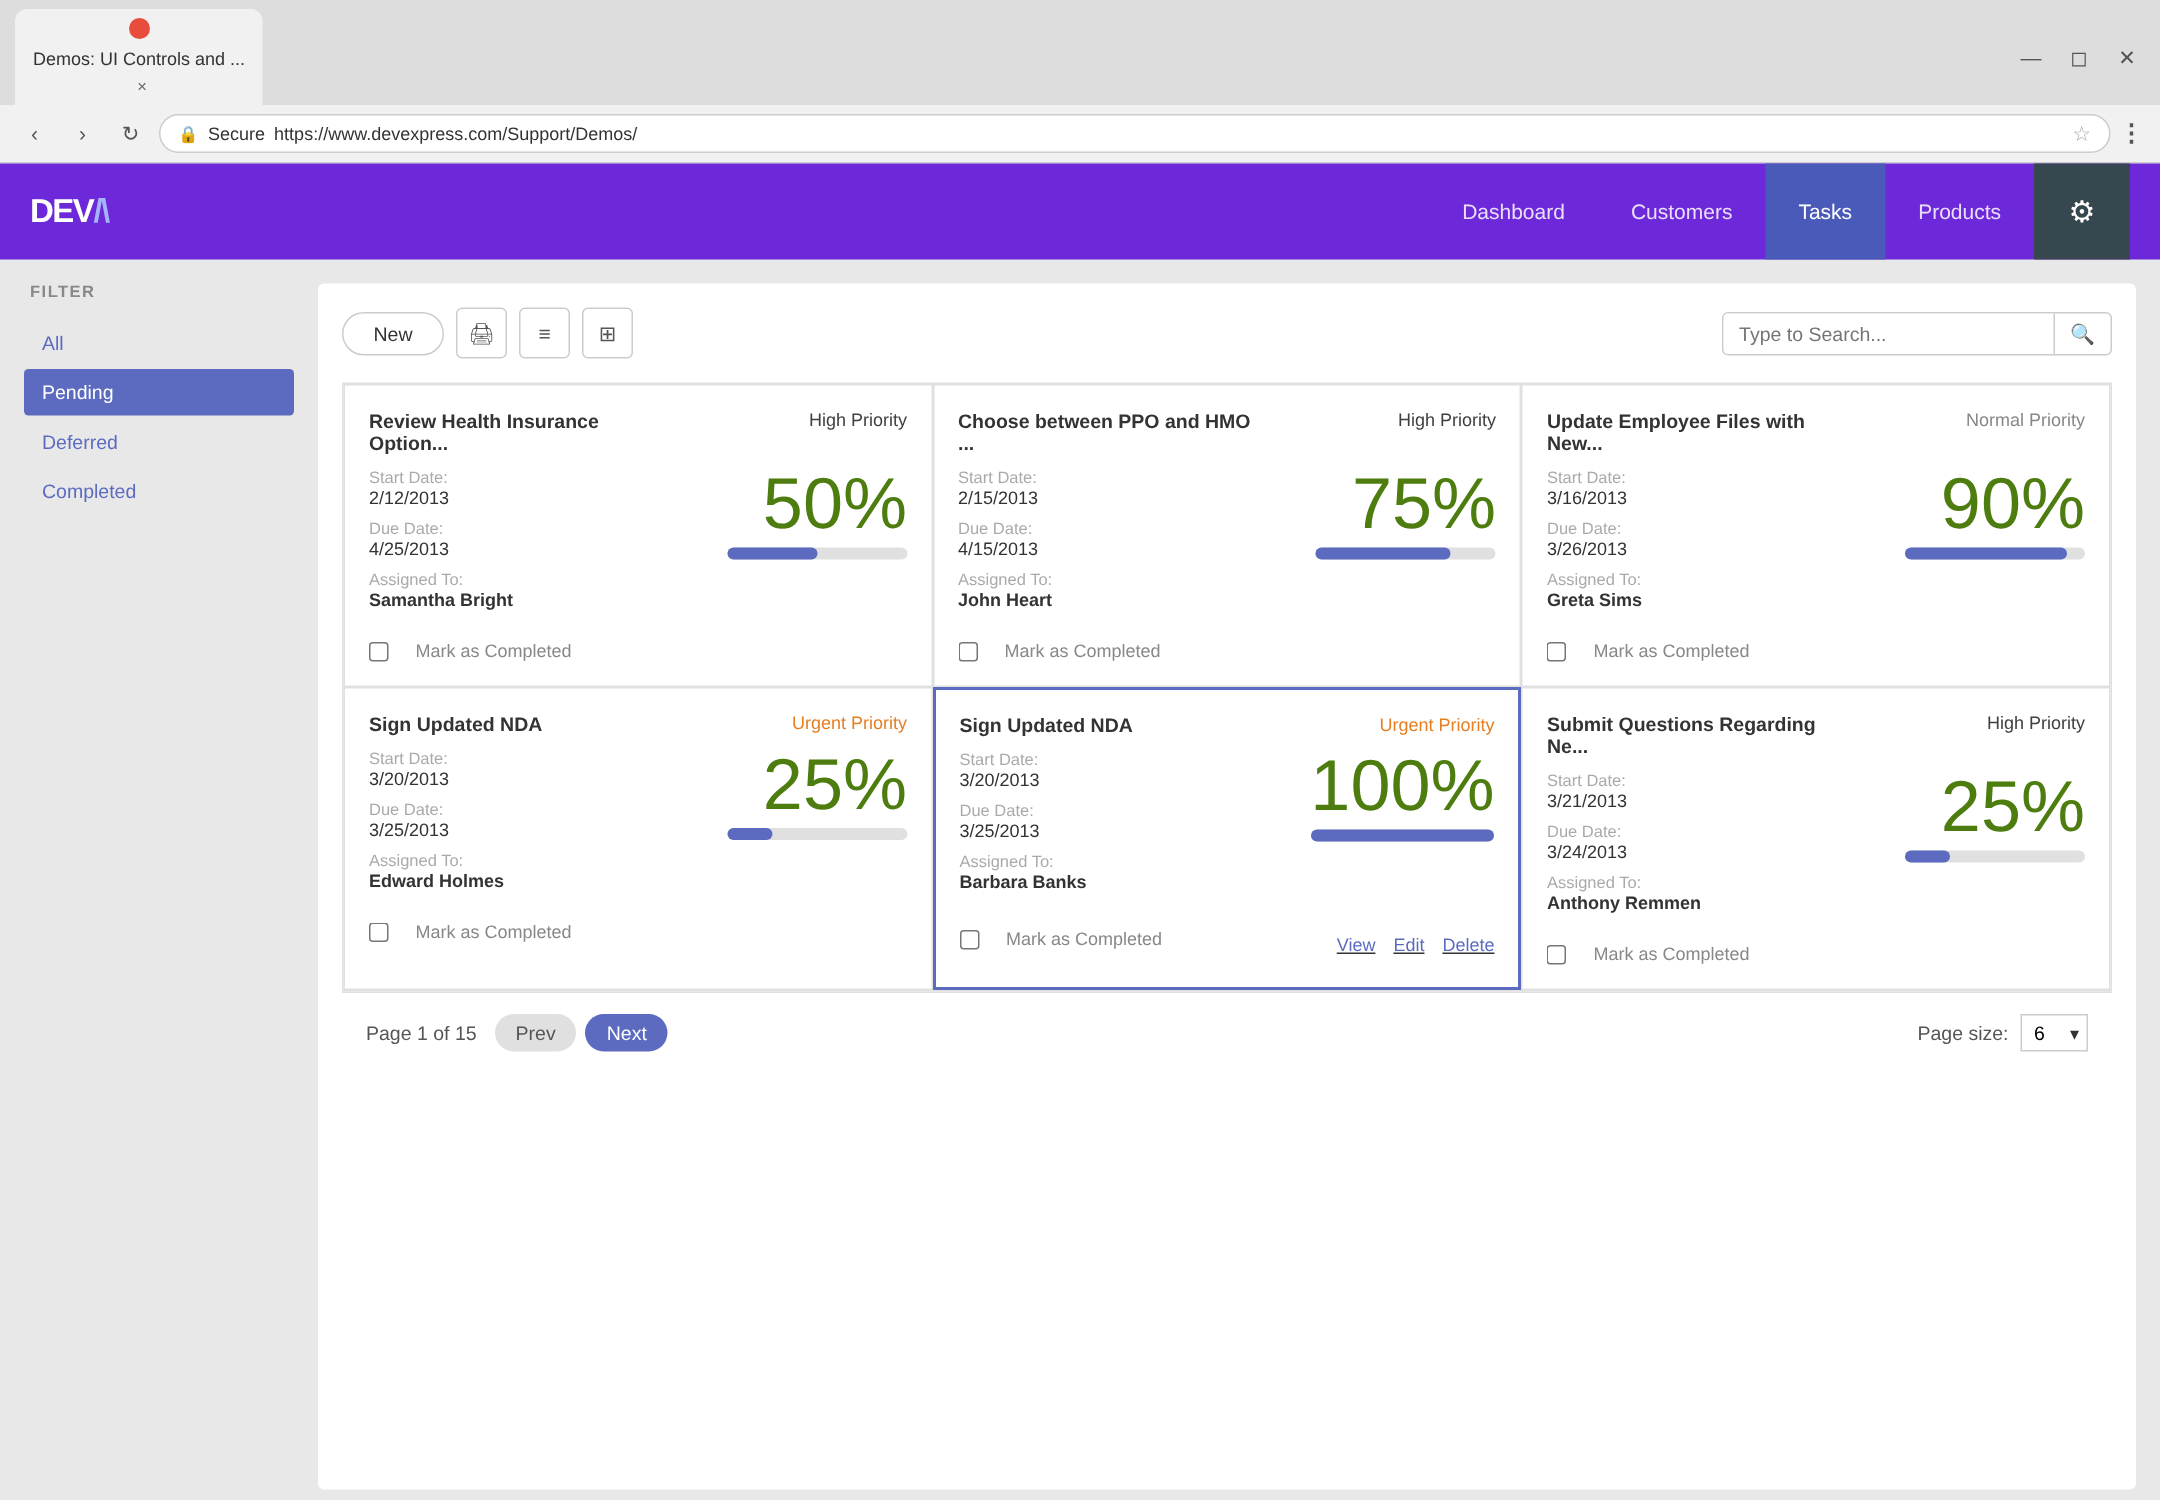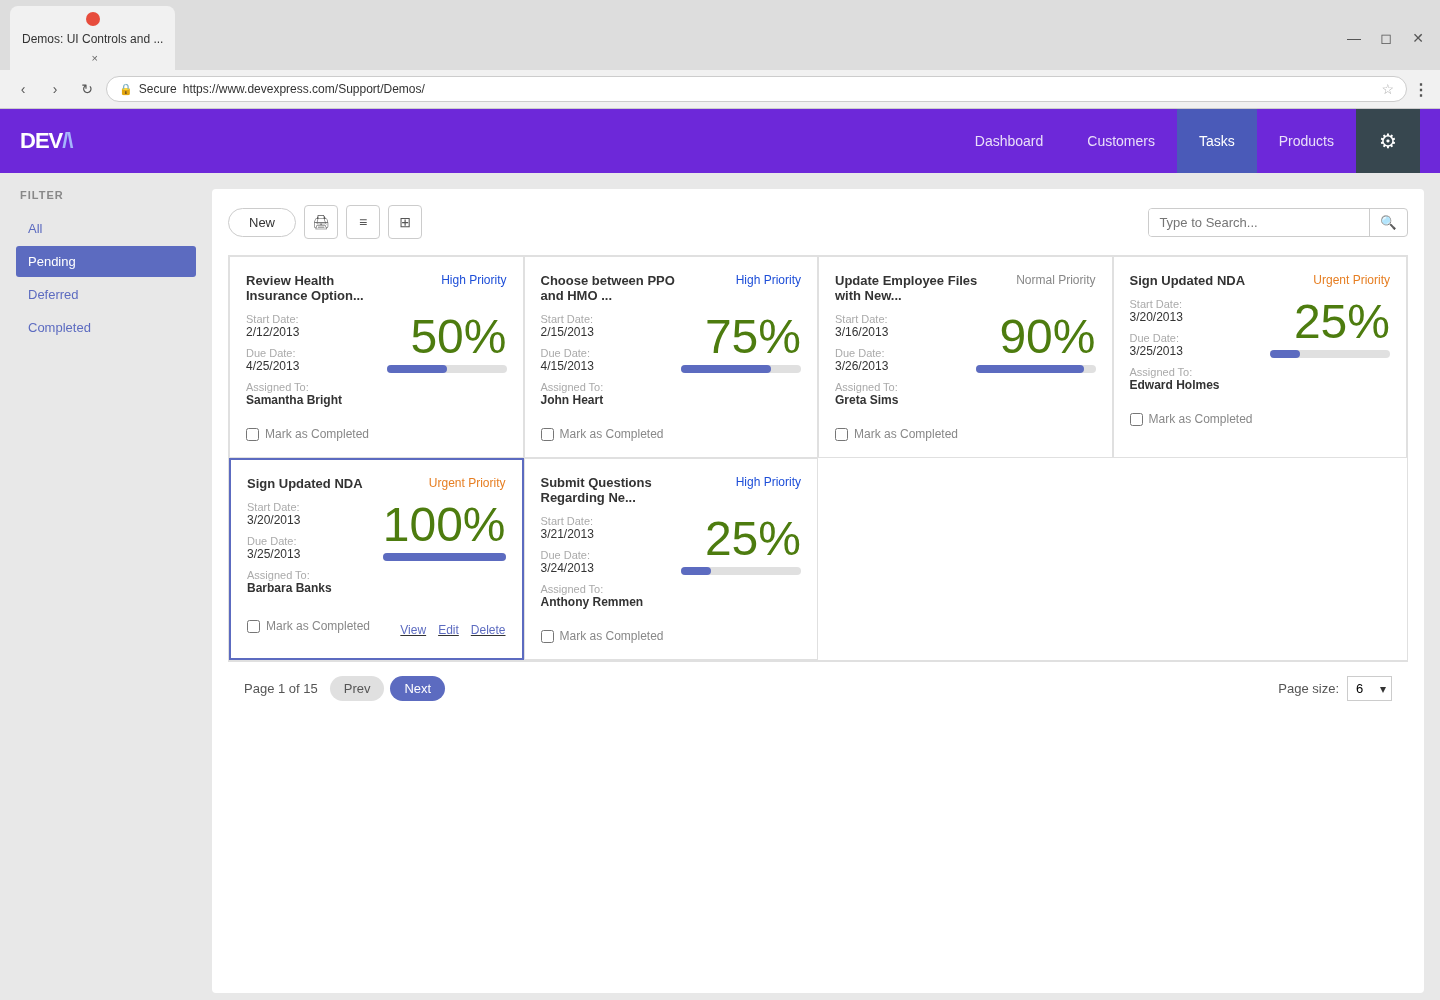--- a/index.html
+++ b/index.html
@@ -45,37 +45,37 @@
     
     .toolbar { display: flex; align-items: center; gap: 8px; margin-bottom: 16px; }
     .btn-new { background: white; border: 1px solid #ccc; border-radius: 20px; padding: 6px 20px; font-size: 13px; cursor: pointer; color: #333; }
     .btn-icon { background: white; border: 1px solid #ccc; border-radius: 4px; width: 34px; height: 34px; display: flex; align-items: center; justify-content: center; cursor: pointer; color: #555; font-size: 14px; }
     .toolbar-spacer { flex: 1; }
     .search-box { display: flex; align-items: center; border: 1px solid #ccc; border-radius: 4px; background: white; overflow: hidden; }
     .search-input { border: none; outline: none; padding: 6px 10px; font-size: 13px; width: 220px; color: #aaa; }
     .search-btn { background: none; border: none; border-left: 1px solid #ccc; padding: 6px 10px; cursor: pointer; color: #555; }
 
     
-    .cards-grid { display: grid; grid-template-columns: repeat(4, 1fr); gap: 0; border: 1px solid #e0e0e0; }
+    .cards-grid { display: grid; grid-template-columns: repeat(3, 1fr); gap: 0; border: 1px solid #e0e0e0; }
     .card { padding: 16px; border: 1px solid #e0e0e0; position: relative; cursor: pointer; }
     .card.selected { border: 2px solid #5c6bc0; }
     .card-title { font-weight: bold; font-size: 13px; color: #333; max-width: 55%; }
-    .priority-high { color: #1d4ed8; font-size: 12px; }
+    .priority-high { color: #404040; font-size: 12px; }
     .priority-normal { color: #888; font-size: 12px; }
     .priority-urgent { color: #e67e22; font-size: 12px; }
 
     .card-info { margin-bottom: 6px; }
     .info-label { font-size: 11px; color: #aaa; }
     .info-value { font-size: 12px; color: #333; }
     .percentage { font-size: 48px; color: #4d7c0f; font-weight: 300; line-height: 1; }
 
     .progress-bar-container { flex: 1; height: 8px; background: #e0e0e0; border-radius: 4px; margin-top: 4px; }
     .progress-bar { height: 100%; background: #5c6bc0; border-radius: 4px; }
 
-    .mark-completed { display: flex; align-items: center; gap: 6px; margin-top: 14px; color: #888; font-size: 12px; cursor: pointer; }
+    .mark-completed { display: flex; align-items: center; gap: 18px; margin-top: 14px; color: #888; font-size: 12px; cursor: pointer; }
     .mark-completed input[type=checkbox] { cursor: pointer; }
 
     .card-actions { display: flex; gap: 12px; margin-top: 8px; text-decoration: underline; }
     .action-link { color: #5c6bc0; font-size: 12px; cursor: pointer; text-decoration: none; }
 
     
     .pagination { display: flex; align-items: center; padding: 14px 16px; border-top: 1px solid #e0e0e0; margin-top: 0; }
     .page-info { font-size: 13px; color: #555; margin-right: 12px; }
     .page-btn { background: #e0e0e0; border: none; border-radius: 20px; padding: 5px 14px; font-size: 13px; cursor: pointer; color: #555; margin-right: 6px; }
     .page-btn.next { background: #5c6bc0; color: white; }

